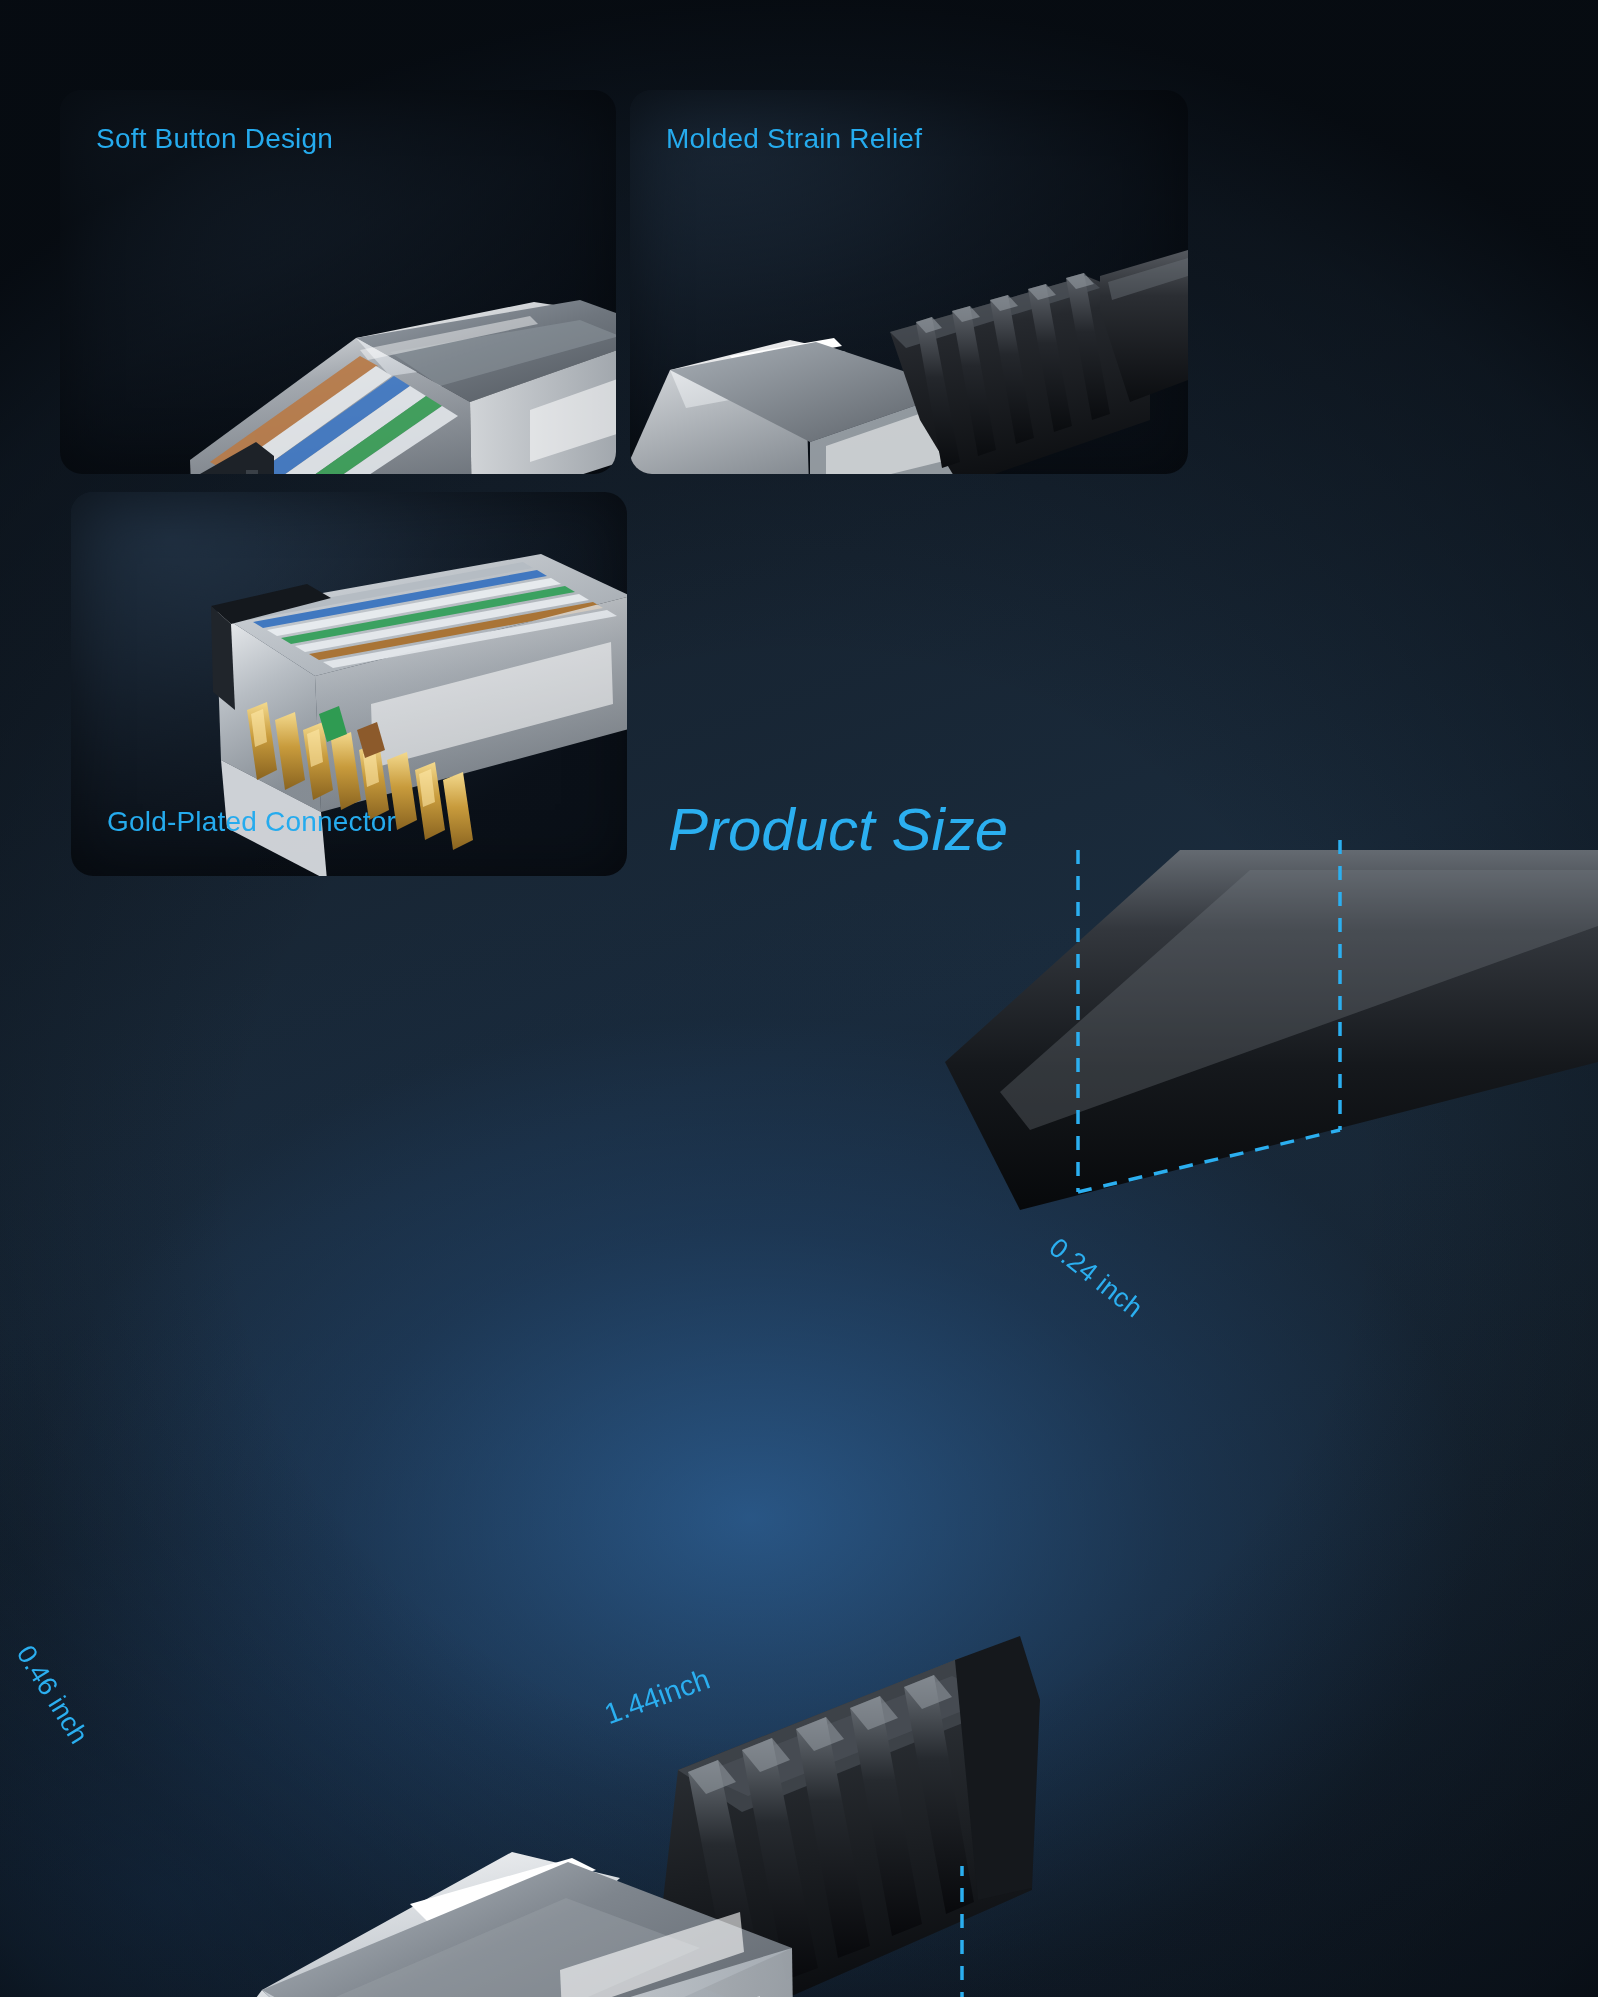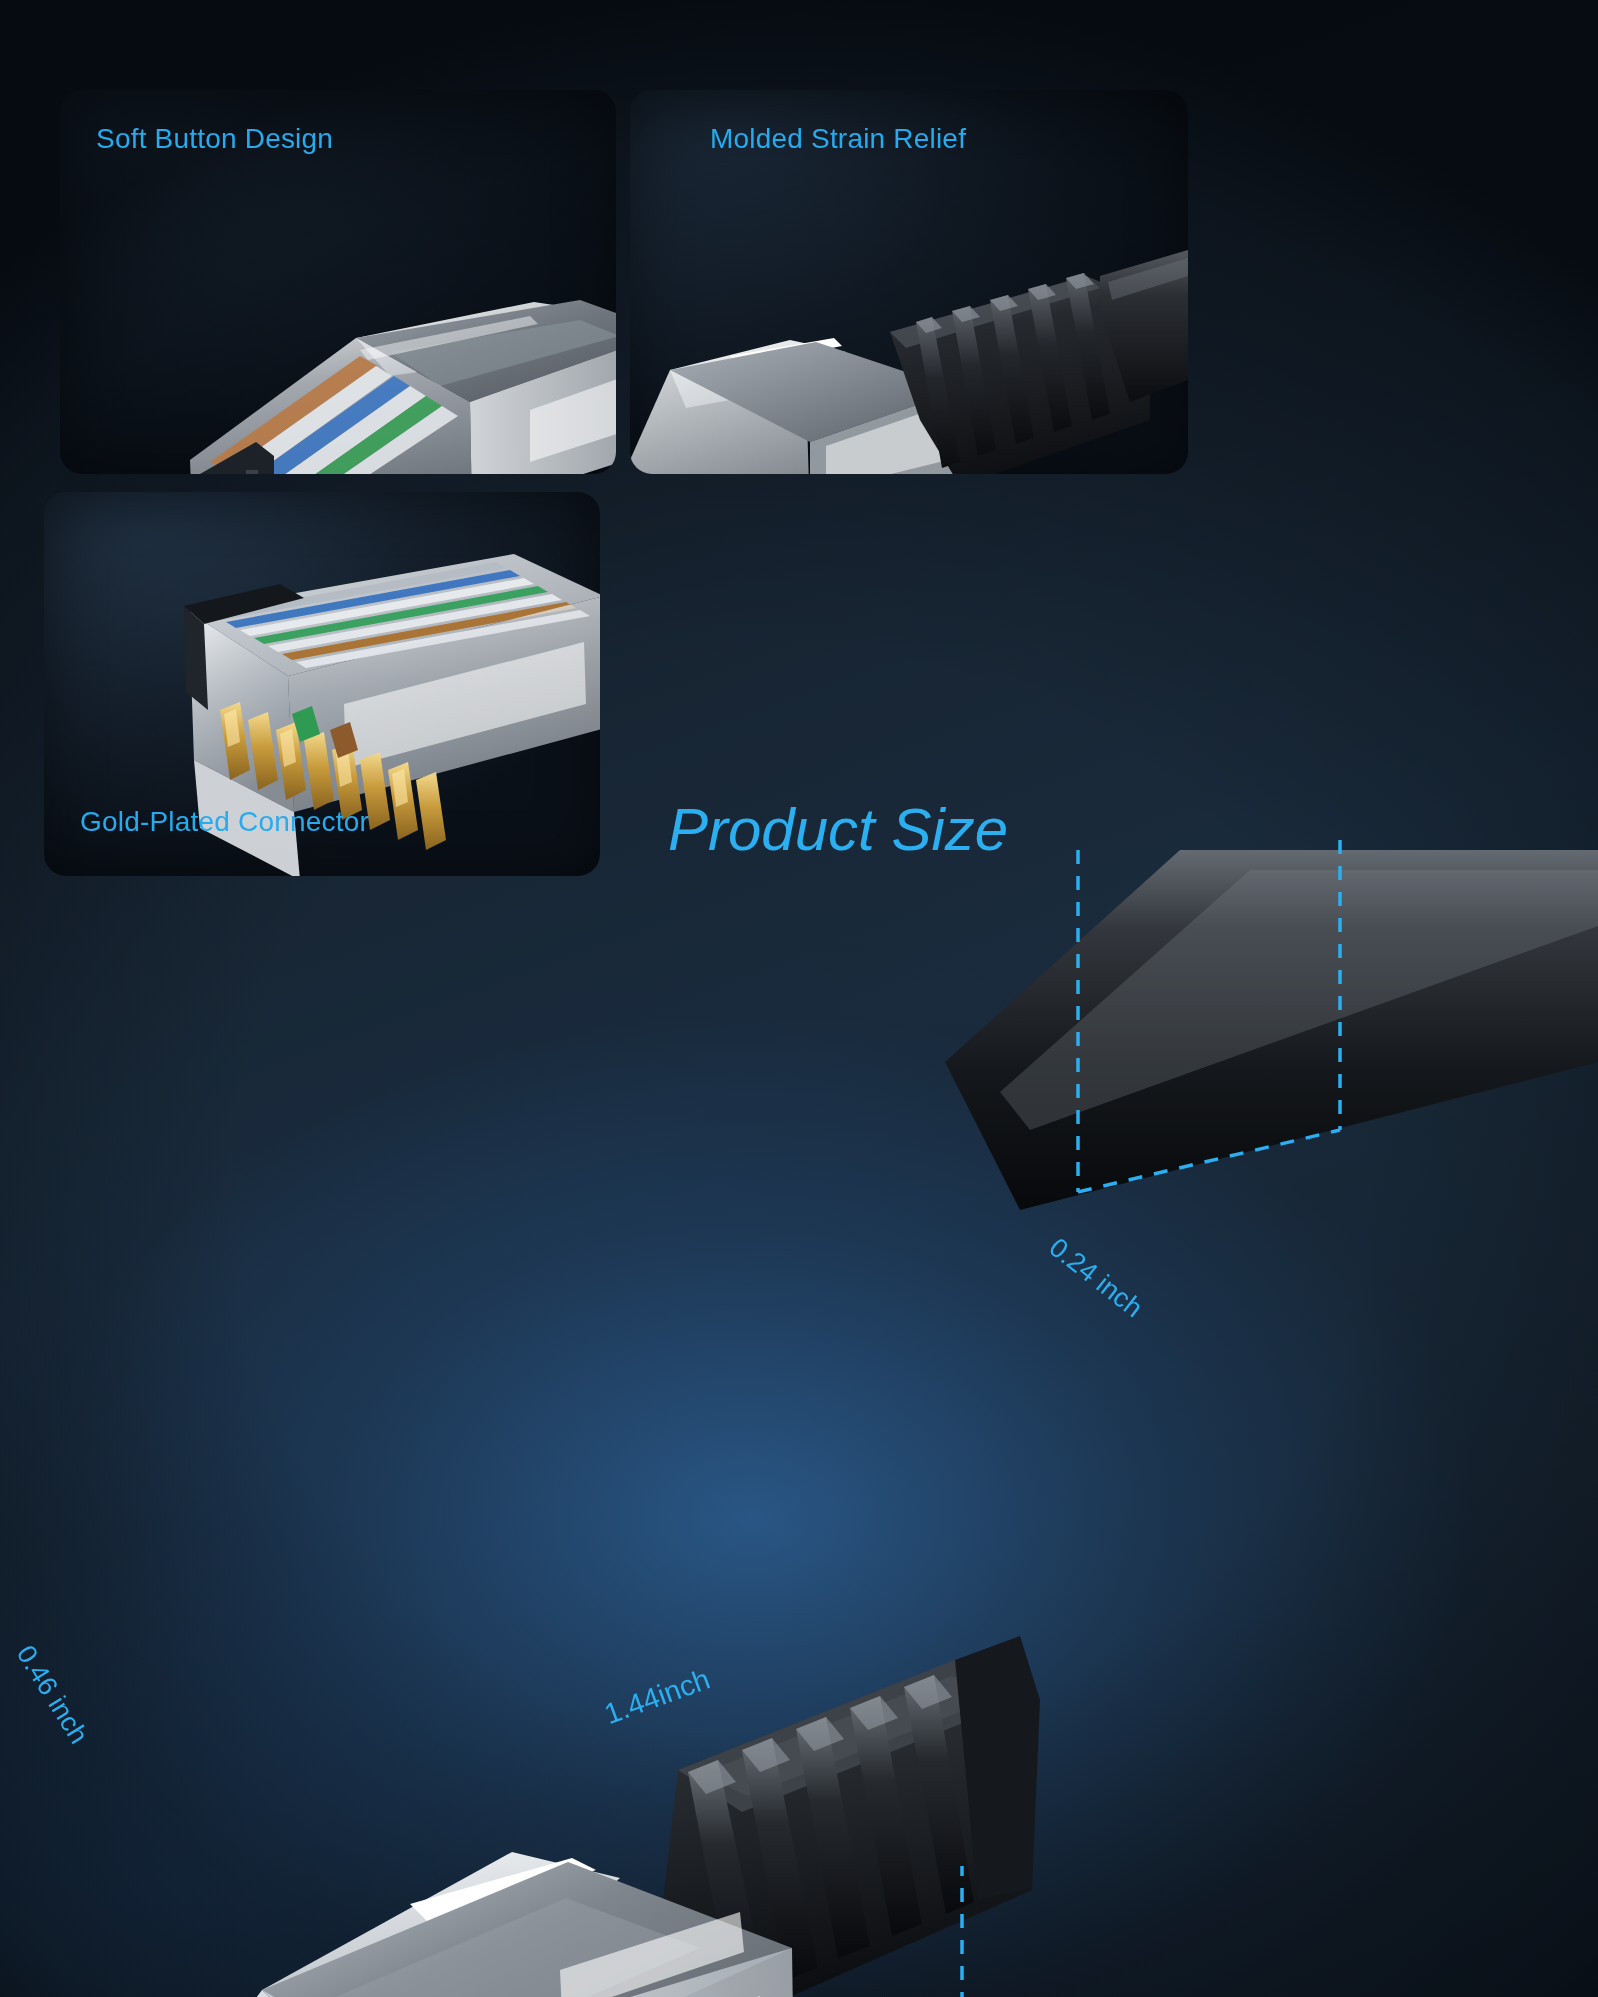--- a/index.html
+++ b/index.html
@@ -38,24 +38,24 @@
   .card-label {
     position:absolute;
     color:#25ABEE;
     font-size:28px;
     letter-spacing:.2px;
     white-space:nowrap;
     z-index:6;
   }
   #card-soft   { left:60px;  top:90px;  width:556px; height:384px; }
   #card-molded { left:630px; top:90px;  width:558px; height:384px; }
-  #card-gold   { left:44px;  top:492px; width:556px; height:384px; }
+  #card-gold   { left:71px;  top:492px; width:556px; height:384px; }
 
   #card-soft .card-label   { left:36px; top:33px; }
-  #card-molded .card-label { left:36px; top:33px;margin-left:44px; }
+  #card-molded .card-label { left:36px; top:33px; }
   #card-gold .card-label   { left:36px; bottom:38px; }
 
   .card-art { position:absolute; inset:0; z-index:2; }
 
   
   #product-size-heading {
     position:absolute;
     left:668px; top:795px;
     font-size:60px;
     font-style:italic;

